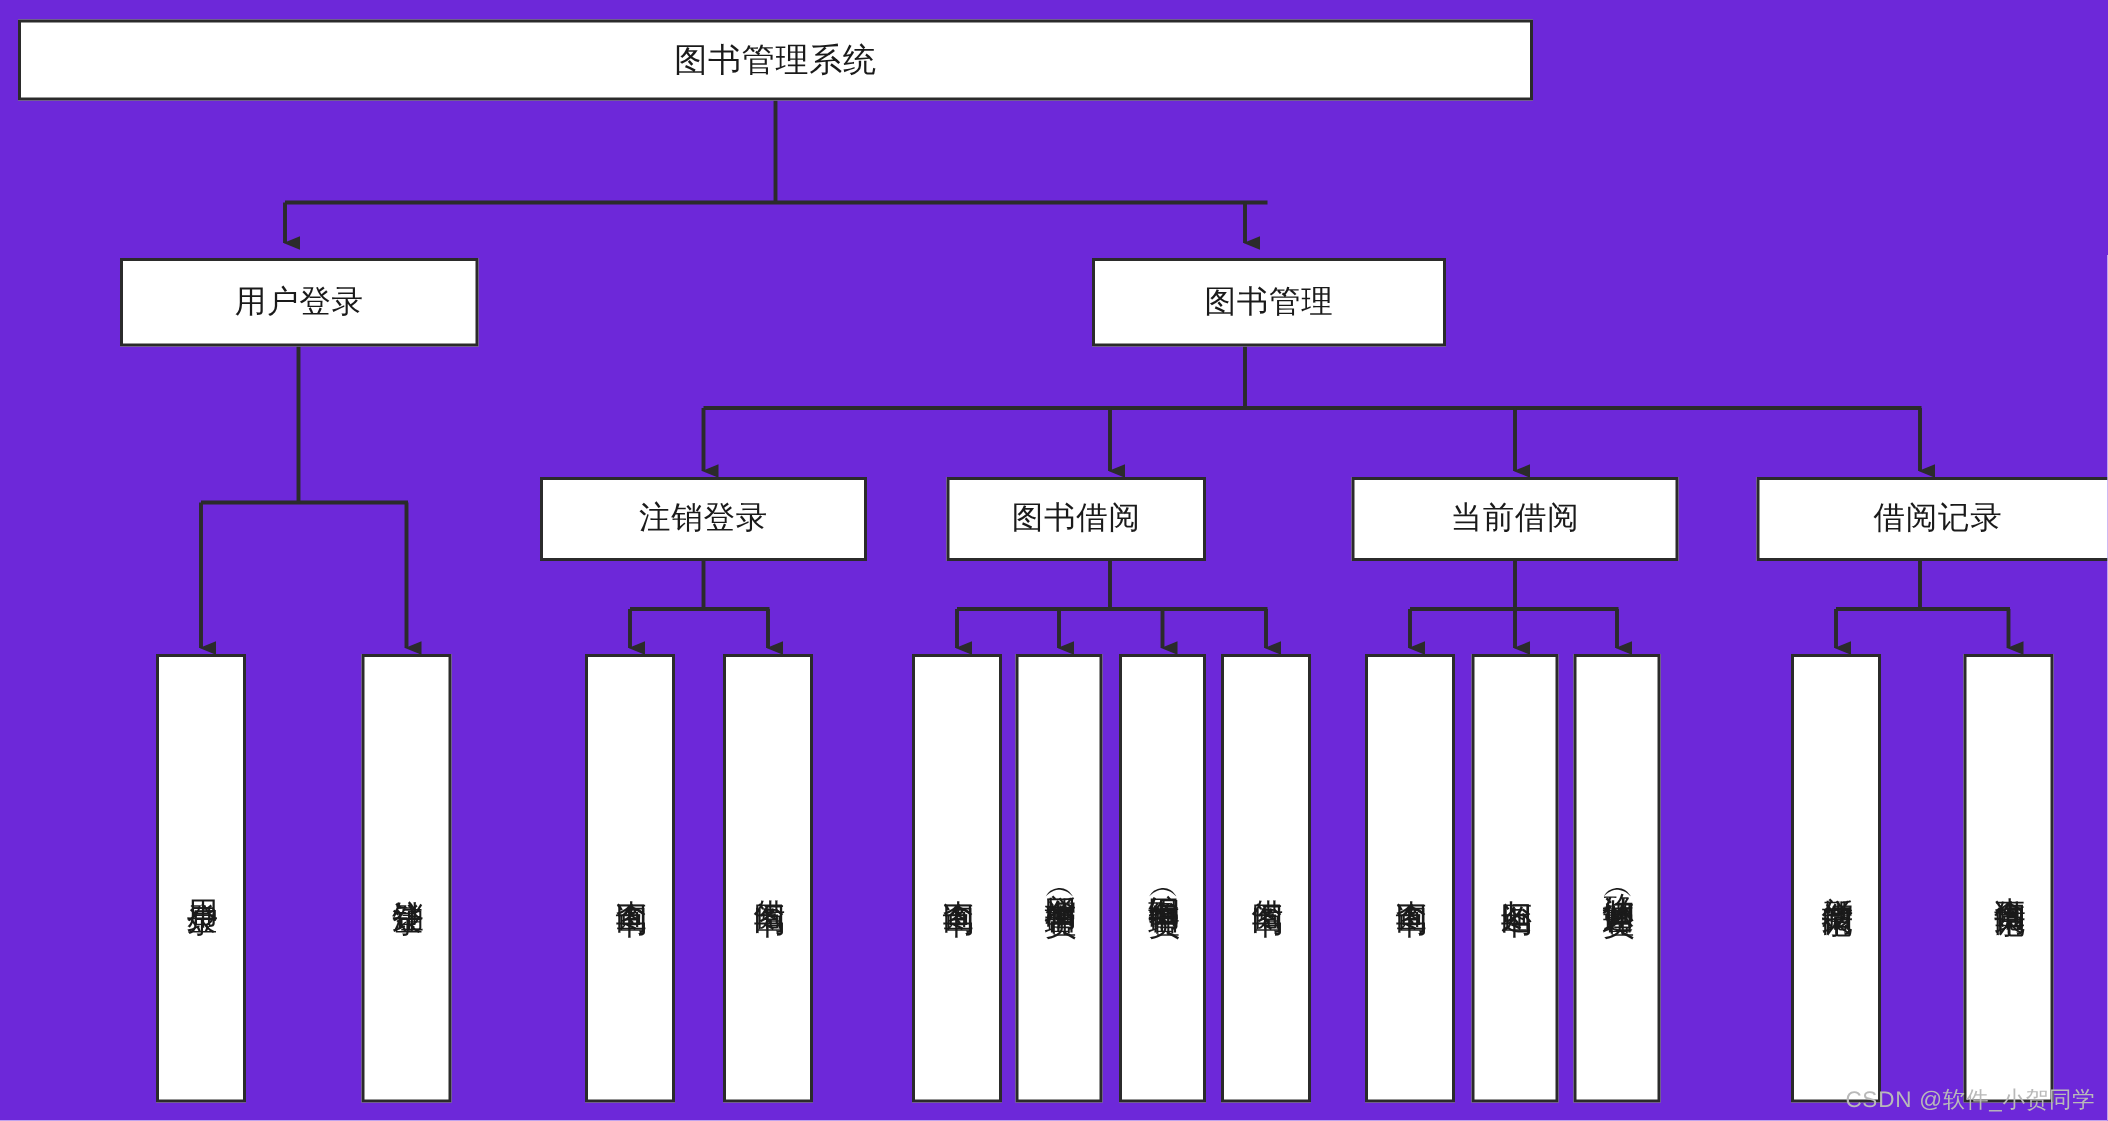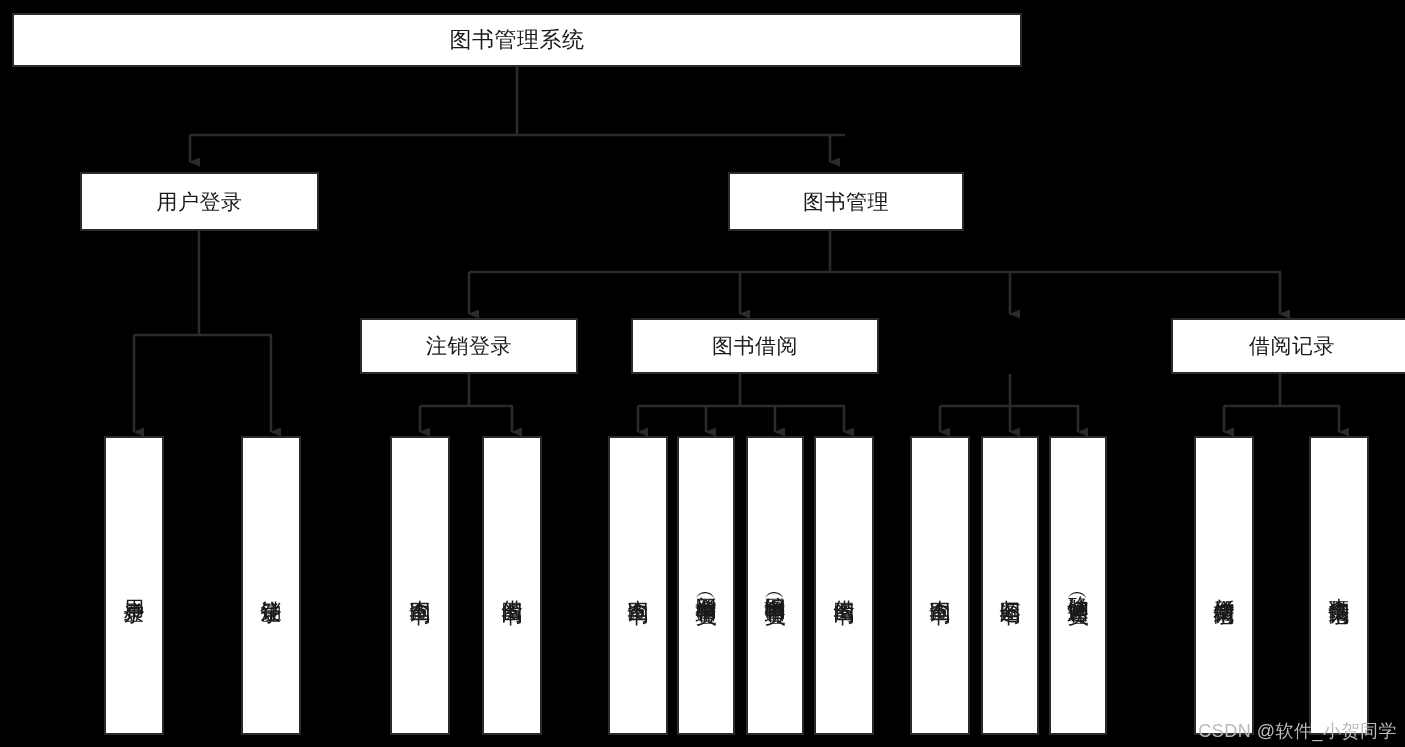--- a/index.html
+++ b/index.html
@@ -8,21 +8,21 @@
     padding: 0;
     background: #ffffff;
   }
   body {
     font-family: "Liberation Sans", "DejaVu Sans", sans-serif;
   }
   #diagram-root {
     position: relative;
     width: 1405px;
     height: 747px;
-    background: #000000;
+    background: #6d28d9;
     overflow: hidden;
   }
   #edge-layer {
     position: absolute;
     left: 0;
     top: 0;
     width: 1405px;
     height: 747px;
     pointer-events: none;
   }
@@ -62,21 +62,21 @@
     font-size: 21px;
     line-height: 1.05;
     letter-spacing: 1.5px;
     white-space: nowrap;
     text-align: center;
   }
   #watermark {
     position: absolute;
     right: 8px;
     bottom: 4px;
-    font-size: 18px;
+    font-size: 15px;
     color: #b9b9b9;
     letter-spacing: 0.5px;
     white-space: nowrap;
     user-select: none;
   }
 </style>
 </head>
 <body>
 
 <div id="diagram-root">
@@ -138,22 +138,25 @@
   <div class="node horiz" style="left:80px; top:172px; width:239px; height:59px;">
     <span class="node-label">用户登录</span>
   </div>
   <div class="node horiz" style="left:728px; top:172px; width:236px; height:59px;">
     <span class="node-label">图书管理</span>
   </div>
 
   <div class="node horiz" style="left:360px; top:318px; width:218px; height:56px;">
     <span class="node-label">注销登录</span>
   </div>
-  <div class="node horiz" style="left:631px; top:318px; width:248px; height:56px;">
+  <div class="node horiz" style="left:631px; top:318px; width:173px; height:56px;">
     <span class="node-label">图书借阅</span>
+  </div>
+  <div class="node horiz" style="left:901px; top:318px; width:218px; height:56px;">
+    <span class="node-label">当前借阅</span>
   </div>
   <div class="node horiz" style="left:1171px; top:318px; width:242px; height:56px;">
     <span class="node-label">借阅记录</span>
   </div>
 
   <div class="node vert" style="left:104px; top:436px; width:60px; height:299px;">
     <span class="node-label">用户登录</span>
   </div>
   <div class="node vert" style="left:241px; top:436px; width:60px; height:299px;">
     <span class="node-label">注销登录</span>

